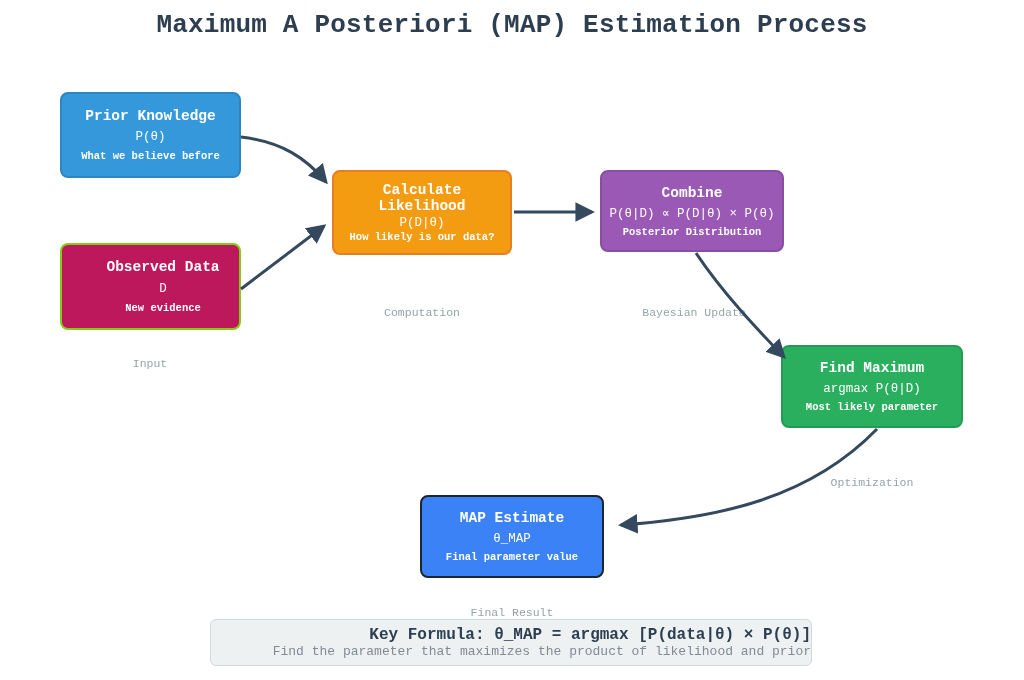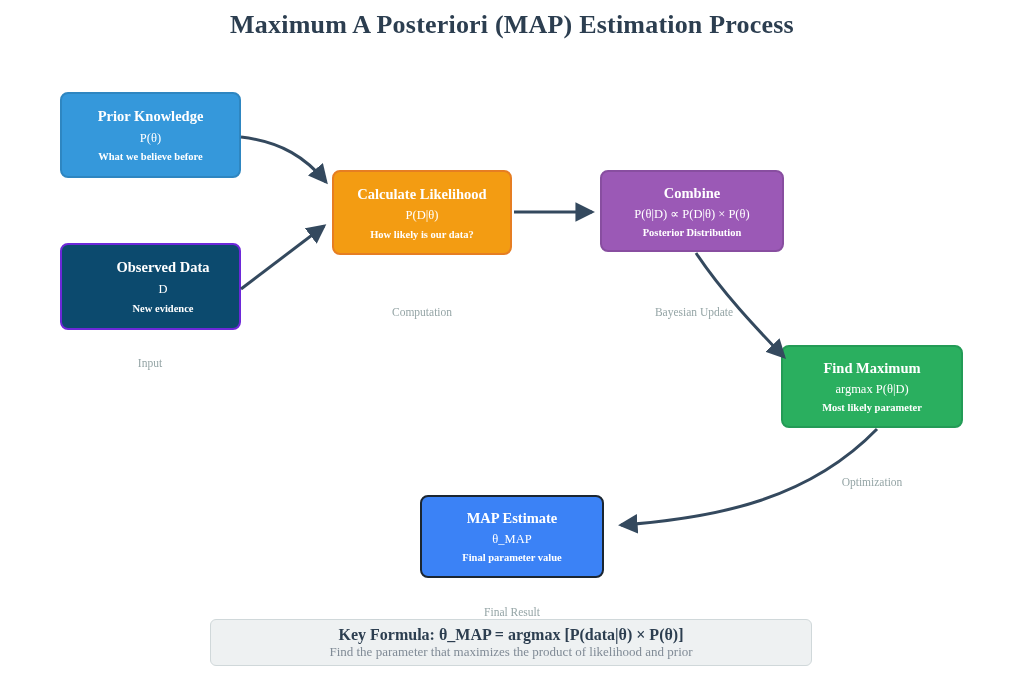--- a/index.html
+++ b/index.html
@@ -1,49 +1,49 @@
 <!DOCTYPE html>
 <html><head>
 <meta charset="utf-8">
 <style>
   html,body{margin:0;padding:0;background:#ffffff;}
   #canvas{
     position:relative;width:1024px;height:680px;background:#ffffff;overflow:hidden;
-    font-family:Liberation Serif, serif;
+    font-family:Liberation Mono, monospace;
   }
   .diagram-title{
     position:absolute;left:0;top:10px;width:1024px;text-align:center;
     font-size:26px;font-weight:bold;color:#2c3e50;letter-spacing:.2px;
   }
   .node{
     position:absolute;border-radius:8px;color:#ffffff;text-align:center;
     display:flex;flex-direction:column;justify-content:space-evenly;
     padding:8px 6px;box-sizing:border-box;
   }
   .node .n-title{font-size:14.5px;font-weight:bold;}
   .node .n-formula{font-size:12.5px;font-weight:normal;}
   .node .n-sub{font-size:10.5px;font-weight:bold;}
   .node-prior{left:60px;top:92px;width:181px;height:86px;background:#3598db;border:2px solid #2e86c1;}
-  .node-observed{left:60px;top:243px;width:181px;height:87px;background:#0c4a6e;border:2px solid #6d28d9;padding-left:31px;}
+  .node-observed{left:60px;top:243px;width:181px;height:87px;background:#be185d;border:2px solid #84cc16;padding-left:31px;}
   .node-likelihood{left:332px;top:170px;width:180px;height:85px;background:#f39c12;border:2px solid #e67e22;}
   .node-combine{left:600px;top:170px;width:184px;height:82px;background:#9b59b6;border:2px solid #884ea0;}
   .node-maximum{left:781px;top:345px;width:182px;height:83px;background:#2aaf5f;border:2px solid #239b56;}
   .node-estimate{left:420px;top:495px;width:184px;height:83px;background:#3b82f6;border:2px solid #1b2631;}
   .stage-label{
     position:absolute;transform:translateX(-50%);font-size:11.5px;color:#95a5a6;white-space:nowrap;
   }
   .lbl-input{left:150px;top:357px;}
   .lbl-computation{left:422px;top:306px;}
   .lbl-bayesian{left:694px;top:306px;text-align:right;}
   .lbl-optimization{left:872px;top:476px;}
   .lbl-final{left:512px;top:606px;}
   .formula-panel{
     position:absolute;left:210px;top:619px;width:602px;height:47px;box-sizing:border-box;
     background:#eef1f2;border:1px solid #d0d8da;border-radius:6px;
-    display:flex;flex-direction:column;justify-content:center;text-align:center;gap:0;
+    display:flex;flex-direction:column;justify-content:center;text-align:right;gap:0;
   }
   .formula-panel .f-title{font-size:16px;font-weight:bold;color:#2c3e50;}
   .formula-panel .f-sub{font-size:13px;color:#808b96;}
   #arrow-layer{position:absolute;left:0;top:0;pointer-events:none;z-index:5;}
   #arrow-layer path.flow{fill:none;stroke:#34495e;stroke-width:3;}
 </style>
 </head>
 <body>
 
 <div id="canvas">

